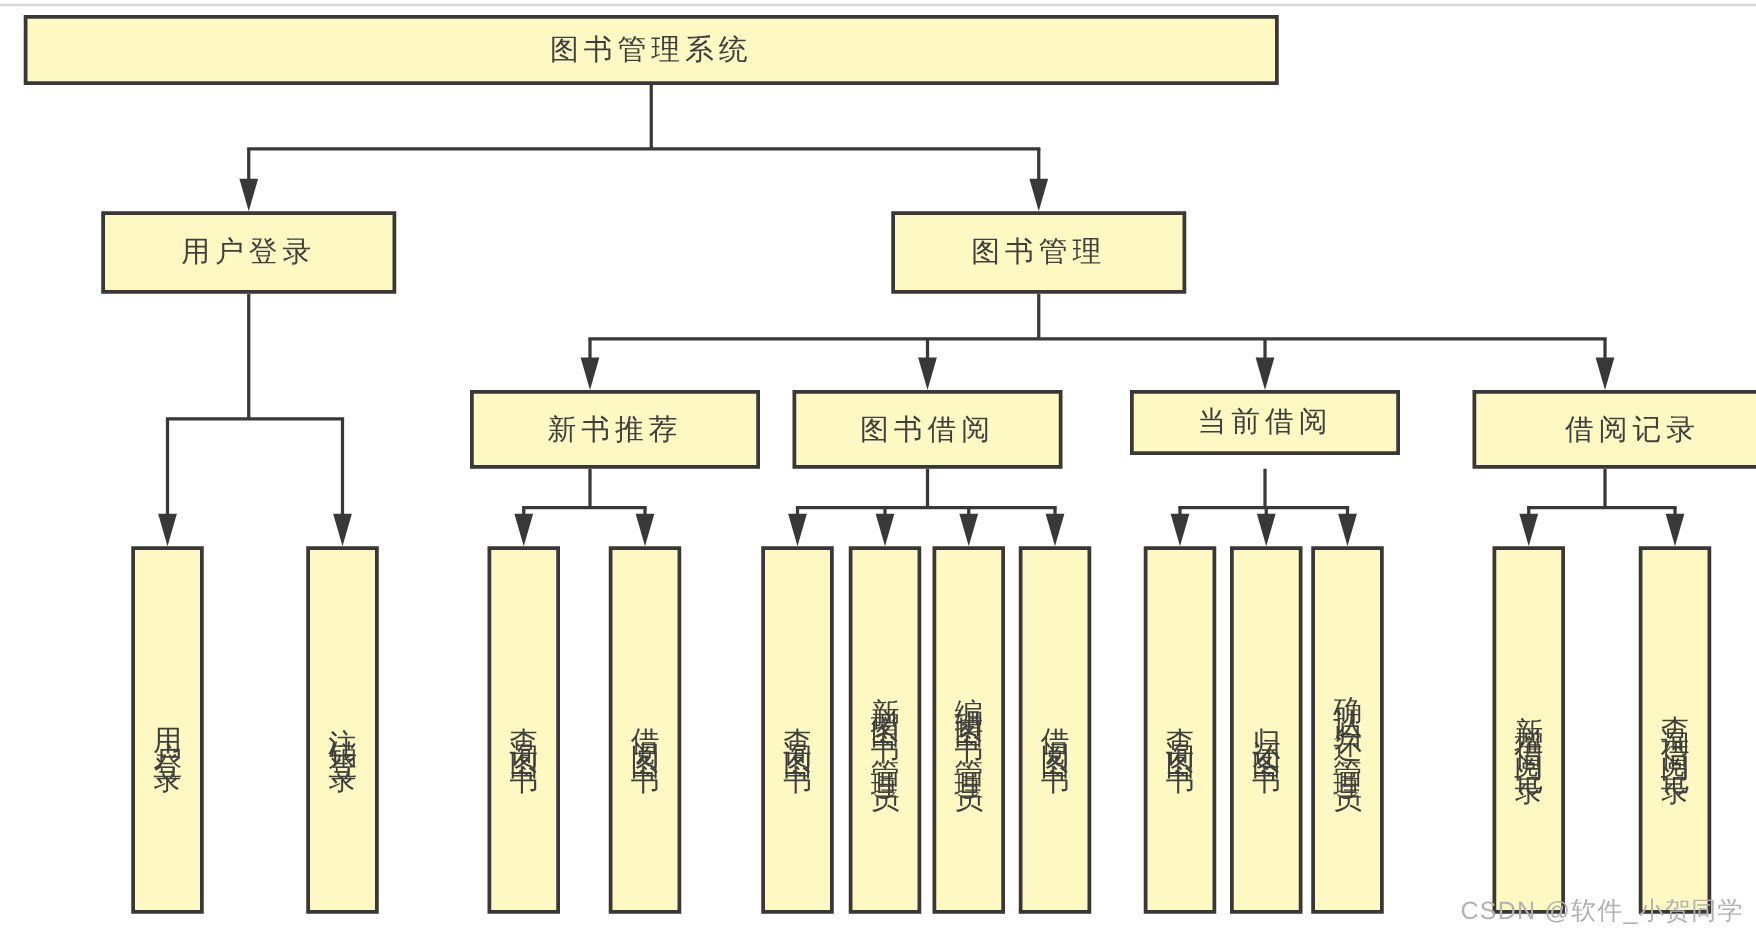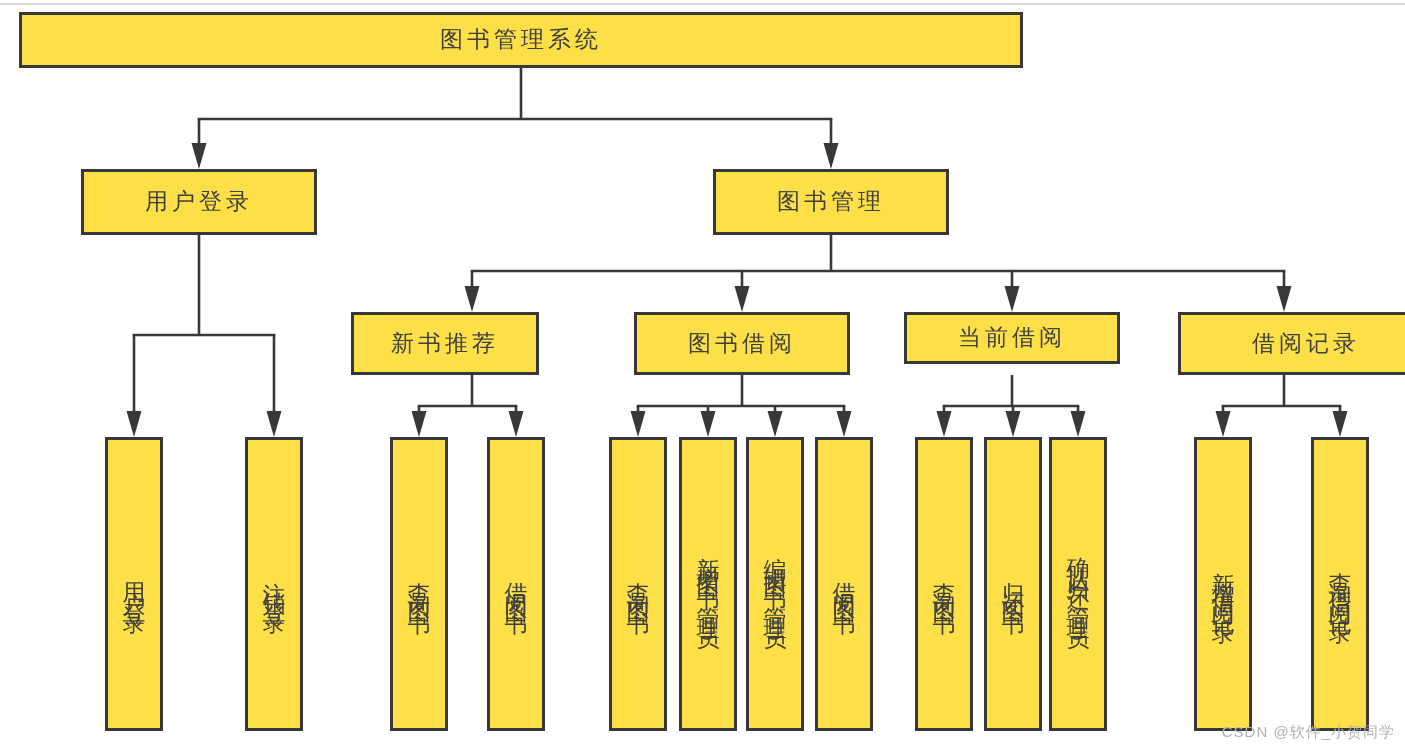--- a/index.html
+++ b/index.html
@@ -4,32 +4,32 @@
 <style>
   html,body{margin:0;padding:0;background:#ffffff;}
   #canvas{
     position:relative;width:1405px;height:747px;background:#ffffff;
     overflow:hidden;font-family:"Liberation Sans","DejaVu Sans",sans-serif;
   }
   #top-rule{position:absolute;left:0;top:3px;width:100%;height:2px;background:#d9d9d9;}
   #edges{position:absolute;left:0;top:0;}
   .node{
     position:absolute;box-sizing:border-box;
-    border:3px solid #383838;background:#fde047;
+    border:3px solid #383838;background:#fef9c3;
     display:flex;align-items:center;justify-content:center;
     color:#3f3f3f;font-size:23px;letter-spacing:4px;
     white-space:nowrap;line-height:1.2;
   }
   .node.vertical{
     writing-mode:vertical-rl;text-orientation:mixed;
     letter-spacing:10px;font-size:23px;line-height:1;white-space:normal;
   }
   .watermark{
     position:absolute;right:10px;bottom:5px;
-    color:#b2b2b2;font-size:15px;letter-spacing:1px;
+    color:#b2b2b2;font-size:20px;letter-spacing:1px;
   }
 </style>
 </head>
 <body>
 
 <div id="canvas">
   <div id="top-rule"></div>
   <svg id="edges" width="1405" height="747">
       <line x1="521" y1="68" x2="521" y2="119" stroke="#383838" stroke-width="2.6"></line>
       <line x1="197.7" y1="119" x2="832.3" y2="119" stroke="#383838" stroke-width="2.6"></line>
@@ -83,21 +83,21 @@
       <polygon points="1215.5,411 1230.5,411 1223,437" fill="#383838"></polygon>
       <line x1="1340" y1="406" x2="1340" y2="415" stroke="#383838" stroke-width="2.6"></line>
       <polygon points="1332.5,411 1347.5,411 1340,437" fill="#383838"></polygon>
     </svg>
   <div id="nodes">
       <div class="node" style="left: 19px; top: 12px; width: 1004px; height: 56px;">图书管理系统</div>
       <div class="node" style="left: 81px; top: 169px; width: 236px; height: 66px;">用户登录</div>
       <div class="node vertical" style="left: 105px; top: 437px; width: 58px; height: 294px;">用户登录</div>
       <div class="node vertical" style="left: 245px; top: 437px; width: 58px; height: 294px;">注销登录</div>
       <div class="node" style="left: 713px; top: 169px; width: 236px; height: 66px;">图书管理</div>
-      <div class="node" style="left: 351px; top: 312px; width: 188px; height: 63px;">新书推荐</div>
+      <div class="node" style="left: 376px; top: 312px; width: 232px; height: 63px;">新书推荐</div>
       <div class="node vertical" style="left: 390px; top: 437px; width: 58px; height: 294px;">查询图书</div>
       <div class="node vertical" style="left: 487px; top: 437px; width: 58px; height: 294px;">借阅图书</div>
       <div class="node" style="left: 634px; top: 312px; width: 216px; height: 63px; text-align: center;">图书借阅</div>
       <div class="node vertical" style="left: 609px; top: 437px; width: 58px; height: 294px;">查询图书</div>
       <div class="node vertical" style="left: 679px; top: 437px; width: 58px; height: 294px;">新增图书（管理员）</div>
       <div class="node vertical" style="left: 746px; top: 437px; width: 58px; height: 294px;">编辑图书（管理员）</div>
       <div class="node vertical" style="left: 815px; top: 437px; width: 58px; height: 294px;">借阅图书</div>
       <div class="node" style="left: 904px; top: 312px; width: 216px; height: 52px;">当前借阅</div>
       <div class="node vertical" style="left: 915px; top: 437px; width: 58px; height: 294px;">查询图书</div>
       <div class="node vertical" style="left: 984px; top: 437px; width: 58px; height: 294px;">归还图书</div>

